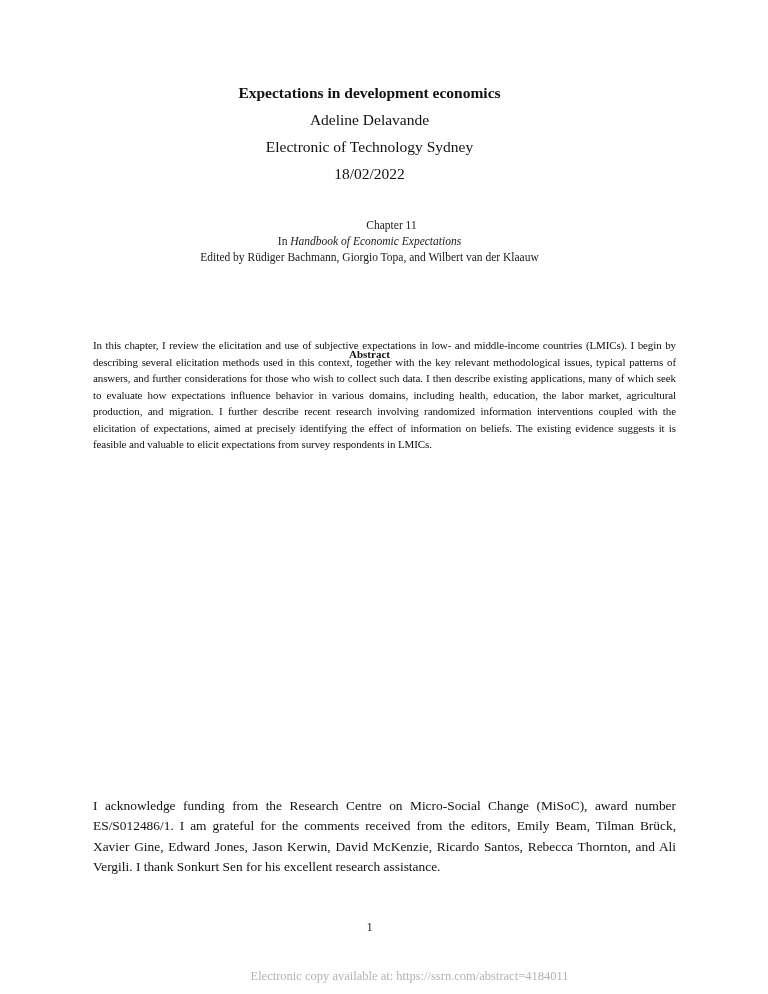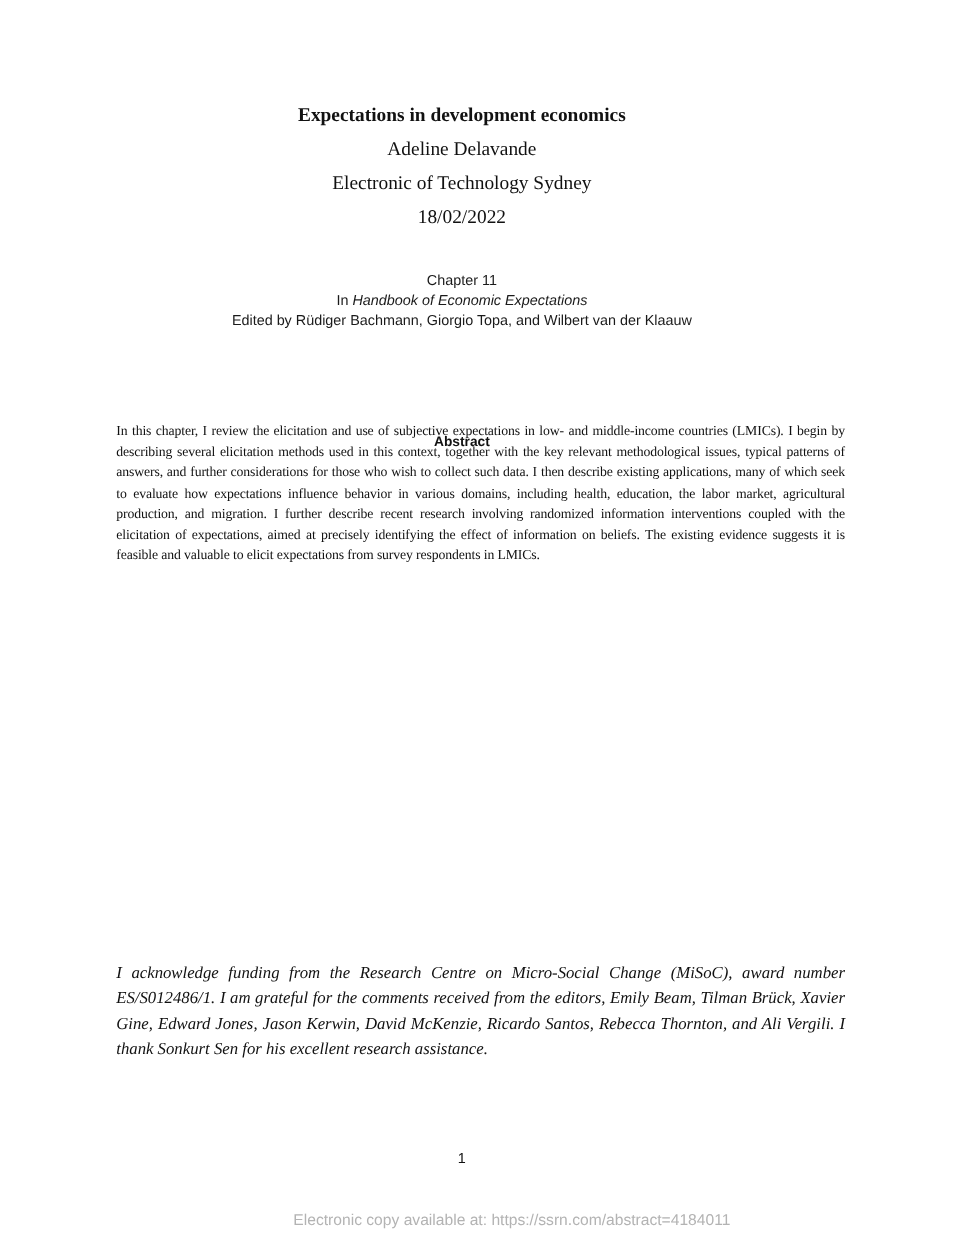--- a/index.html
+++ b/index.html
@@ -16,35 +16,36 @@
     }
     .serif { font-family: "Liberation Serif", "DejaVu Serif", serif; }
     .sans { font-family: "Liberation Sans", "DejaVu Sans", sans-serif; }
 
     .center {
       position: absolute;
       left: 0;
       width: 739px;
       text-align: center;
       white-space: nowrap;
+      font-family: Liberation Serif, serif;
     }
     #title {
       top: 84px;
       font-size: 15.5px;
       font-weight: bold;
     }
     #author { top: 111px; font-size: 15.5px; }
     #affiliation { top: 138px; font-size: 15.5px; }
     #date { top: 165px; font-size: 15.5px; }
 
     .chap {
       font-size: 11.5px;
       color: #1a1a1a;
     }
-    #chapter-number { top: 219px; }
+    #chapter-number { top: 219px; padding-left: 22px; }
     #chapter-book { top: 235px; }
     #chapter-editors { top: 251px; }
     #chapter-book em { font-style: italic; margin-top: 41px; }
 
     #abstract-heading {
       top: 317px;
       font-size: 11px;
       font-weight: bold;
       margin-top: 31px;
     }
@@ -56,24 +57,23 @@
       text-align: justify;
       text-align-last: left;
     }
     #abstract-body {
       top: 337px;
       font-size: 11px;
       line-height: 16.5px;
       letter-spacing: -0.1px;
     }
     #acknowledgement {
-      top: 768px;
+      top: 796px;
       font-size: 13.4px;
       line-height: 20.3px;
-      font-style: italic;
     }
 
     #page-number {
       top: 921px;
       font-size: 11.5px;
     }
     #ssrn-note {
       top: 969px;
       font-size: 12.5px;
       color: #b3b3b3;

